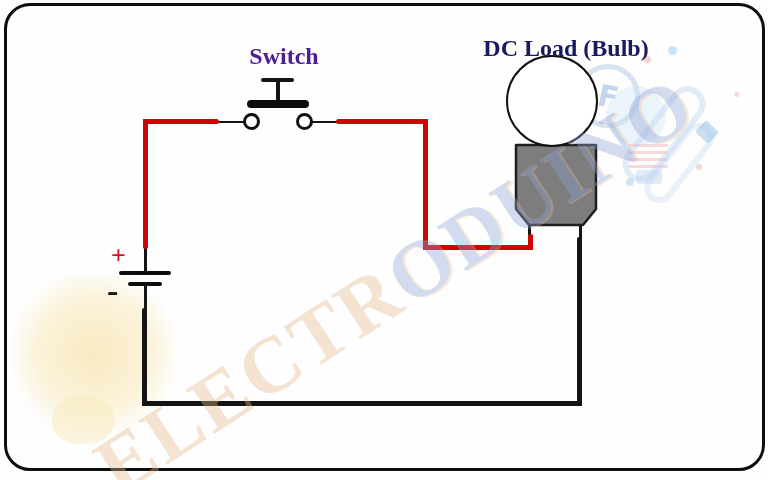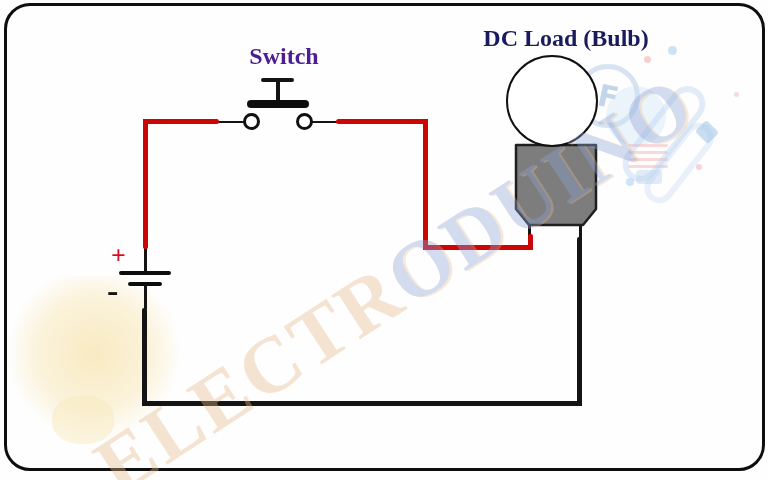--- a/index.html
+++ b/index.html
@@ -91,21 +91,21 @@
 
   
   .bulb-glass { position:absolute; left:506px; top:55px; width:92px; height:92px;
                 background:#fff; border:2.5px solid #111; border-radius:50%; z-index:6; }
   .bulb-base  { position:absolute; left:509px; top:140px; width:94px; height:90px; z-index:5; }
 
   
   .lbl { position:absolute; font-weight:bold; z-index:9; line-height:1; white-space:nowrap; }
   .lbl-switch  { left:284px; top:44px; transform:translateX(-50%);
                  font-size:24px; color:#4c1d95; }
-  .lbl-load    { left:566px; top:26px; transform:translateX(-50%);
+  .lbl-load    { left:566px; top:36px; transform:translateX(-50%);
                  font-size:24px; color:#1a1a5f; }
   .lbl-battery { left:178px; top:269px; font-size:23px; color:#9b2130; }
   .lbl-plus    { left:111px; top:243px; font-size:26px; color:#cf1020; }
   .lbl-minus   { left:107px; top:274px; font-size:34px; color:#141414; }
 </style>
 </head>
 <body>
 
 <div class="canvas">
 

